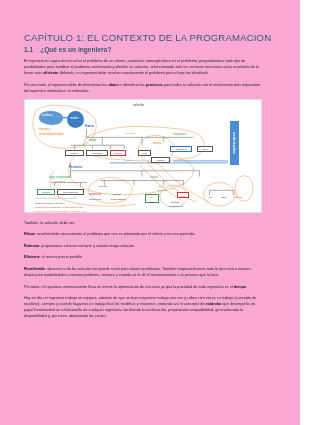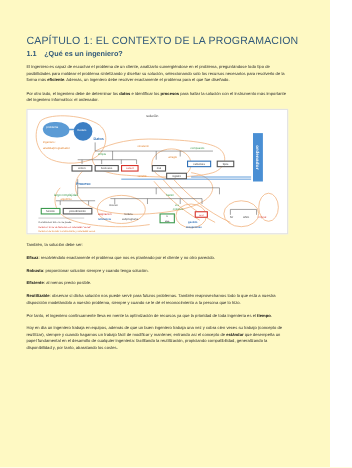--- a/index.html
+++ b/index.html
@@ -5,21 +5,21 @@
   * { box-sizing: border-box; }
   html, body {
     margin: 0; padding: 0;
     width: 300px; height: 425px;
     background: #ffffff;
     font-family: "Liberation Sans", sans-serif;
   }
   #page {
     position: relative;
     width: 300px; height: 425px;
-    background: #fef9c3;
+    background: #f9a8d4;
     overflow: hidden;
   }
   .content {
     position: absolute;
     left: 24px; top: 32px;
     width: 240px;
   }
   h1.doc-title {
     font-family: "Liberation Sans", sans-serif;
     font-size: 9.6px;

